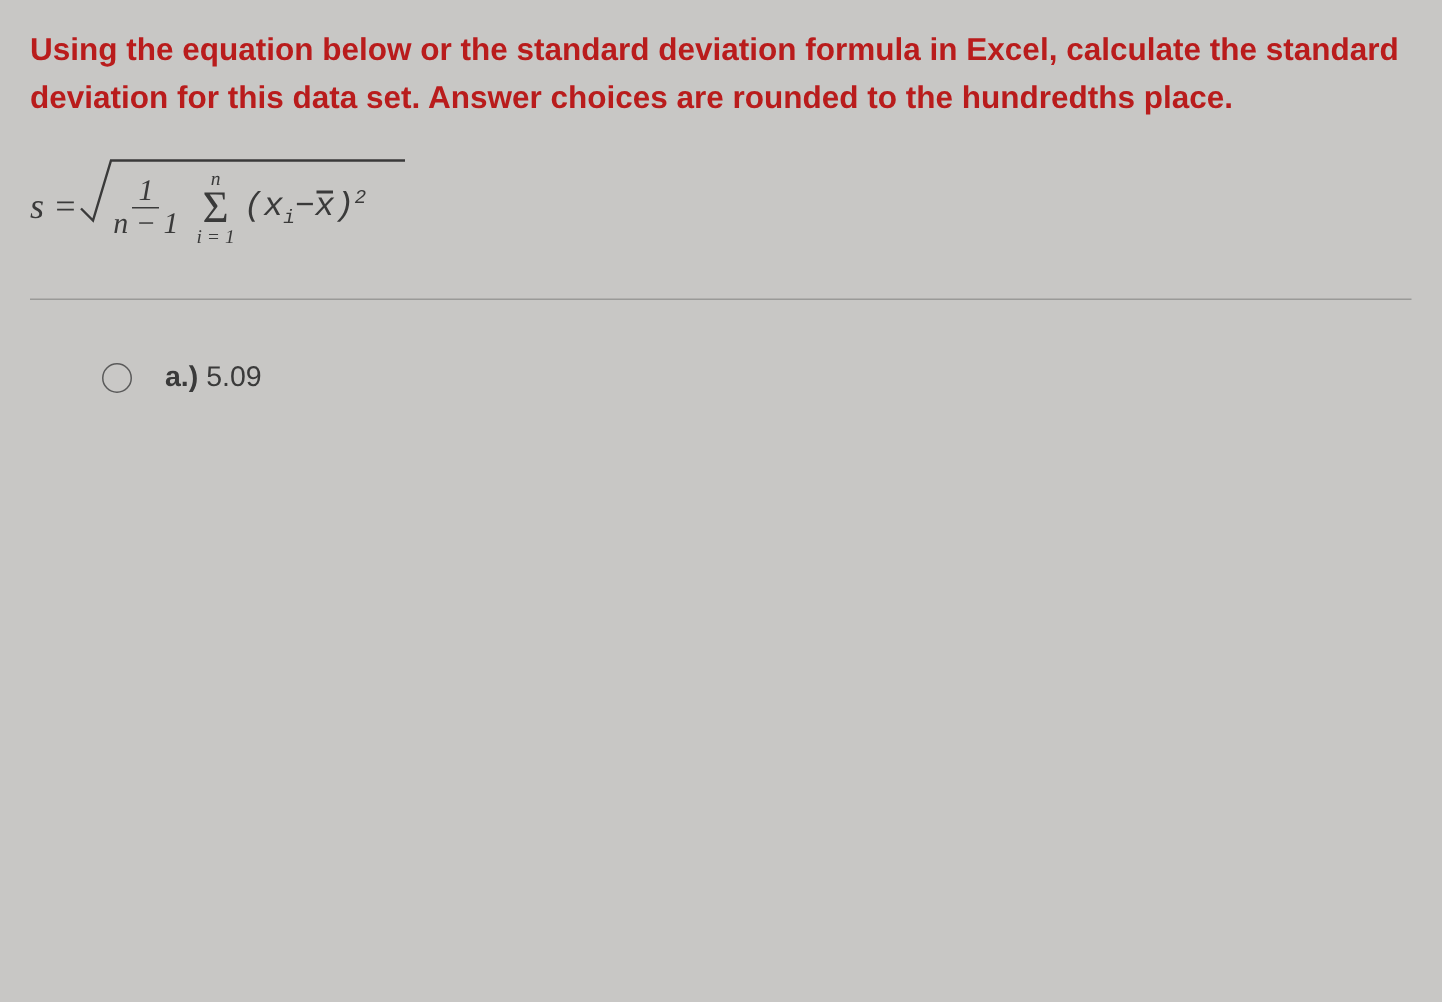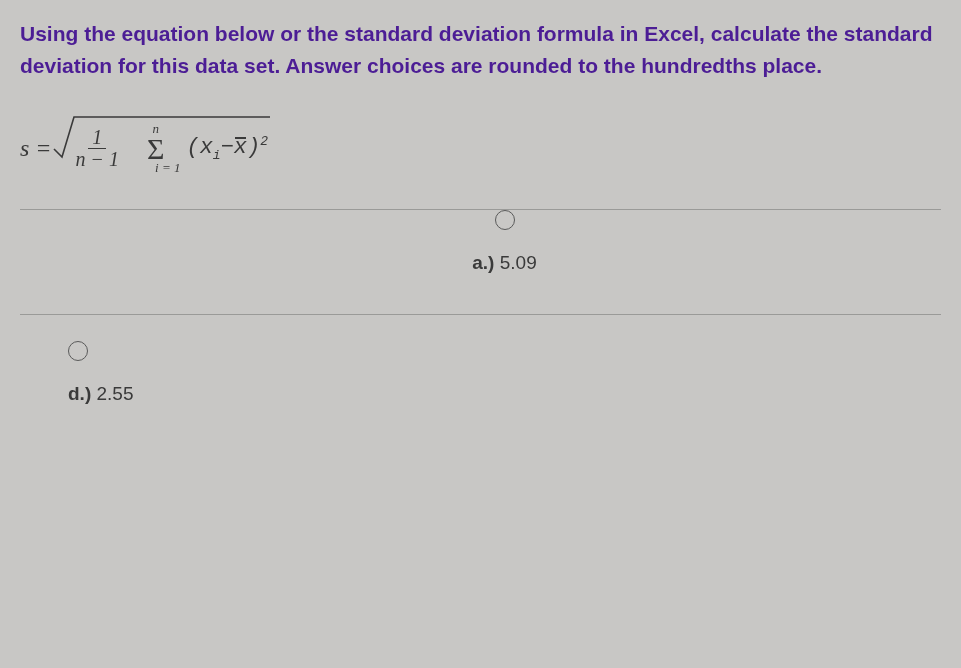--- a/index.html
+++ b/index.html
@@ -13,22 +13,22 @@
       background: #c8c7c5;
       font-family: Arial, Helvetica, sans-serif;
       padding: 18px 20px 0 20px;
       color: #3a3a3a;
       overflow: hidden;
     }
     .question-text {
       font-size: 21px;
       font-weight: 600;
       line-height: 1.5;
-      color: #4c1d95;
-      margin-bottom: 42px;
+      color: #b91c1c;
+      margin-bottom: 32px;
     }
     .formula-block {
       margin-top: 28px;
       margin-bottom: 36px;
       padding-left: 0;
     }
     .formula {
       display: flex;
       align-items: center;
       font-family: "Times New Roman", serif;
@@ -87,21 +87,20 @@
       font-style: italic;
     }
     .sigma-block .sigma {
       font-size: 30px;
       font-style: normal;
       line-height: 0.9;
     }
     .sigma-block .bottom {
       font-size: 13px;
       font-style: italic;
-      margin-left: 24px;
     }
     .term {
       font-size: 22px;
       font-family: Liberation Mono, monospace;
     }
     .xbar-wrap { position: relative; display: inline-block; }
     .xbar-wrap::before {
       content: "";
       position: absolute;
       top: 2px;
@@ -116,21 +115,20 @@
     .options {
       margin-top: 10px;
     }
     .option {
       display: flex;
       align-items: center;
       height: 105px;
       border-top: 1.5px solid #9a9a98;
       padding-left: 48px;
       gap: 22px;
-      flex-direction: column;
     }
     .option-last {
       height: 70px;
       align-items: flex-start;
       padding-top: 26px;
     }
     .radio {
       width: 20px;
       height: 20px;
       border: 1.5px solid #5a5a5a;
@@ -181,20 +179,13 @@
 </div>
 
 <div class="options">
   <div class="option">
     <div class="radio"></div>
     <div class="option-text">
       <span class="letter">a.)</span>
       <span class="value">5.09</span>
     </div>
   </div>
-  <div class="option option-last">
-    <div class="radio"></div>
-    <div class="option-text">
-      <span class="letter">d.)</span>
-      <span class="value">2.55</span>
-    </div>
-  </div>
 </div>
 
 </body></html>

